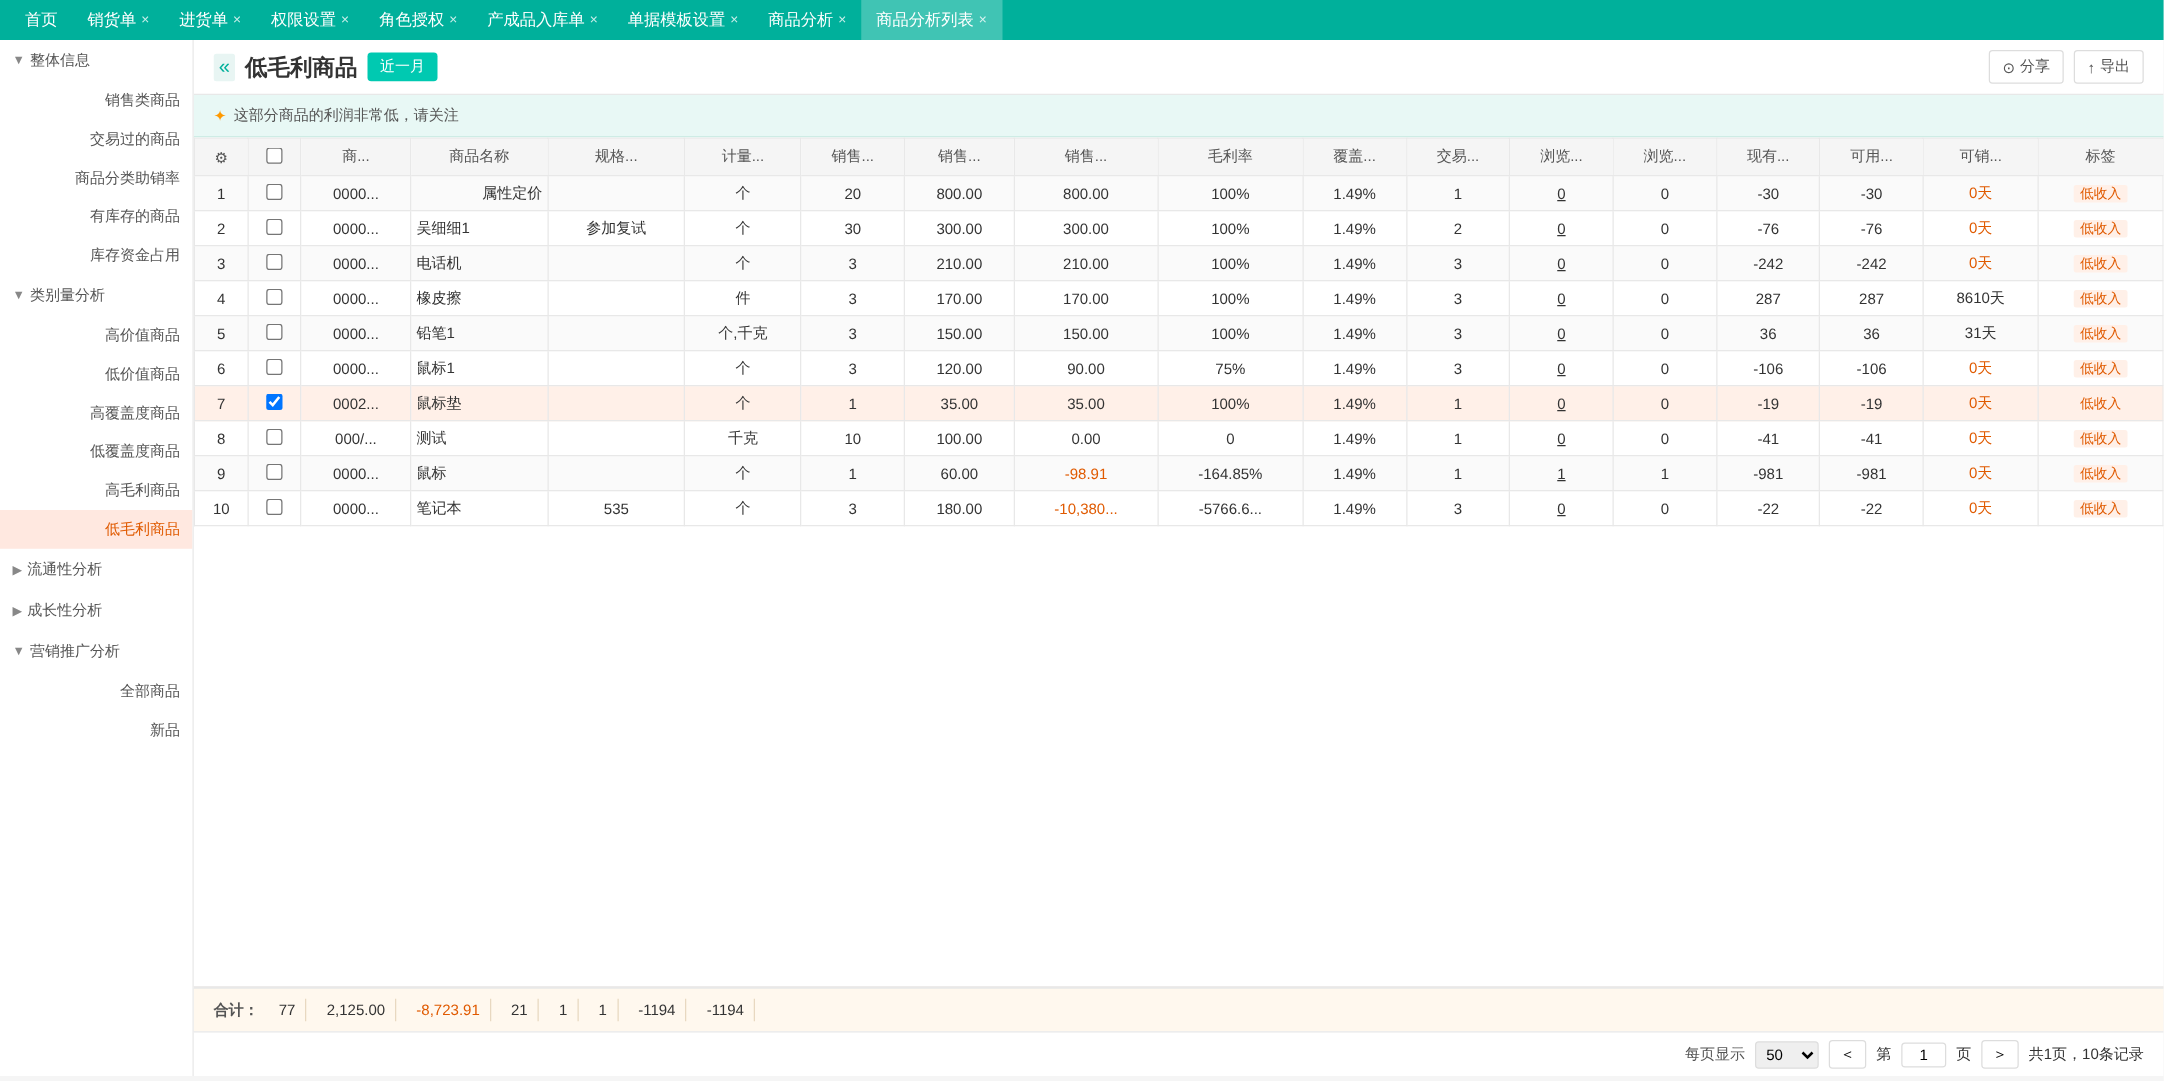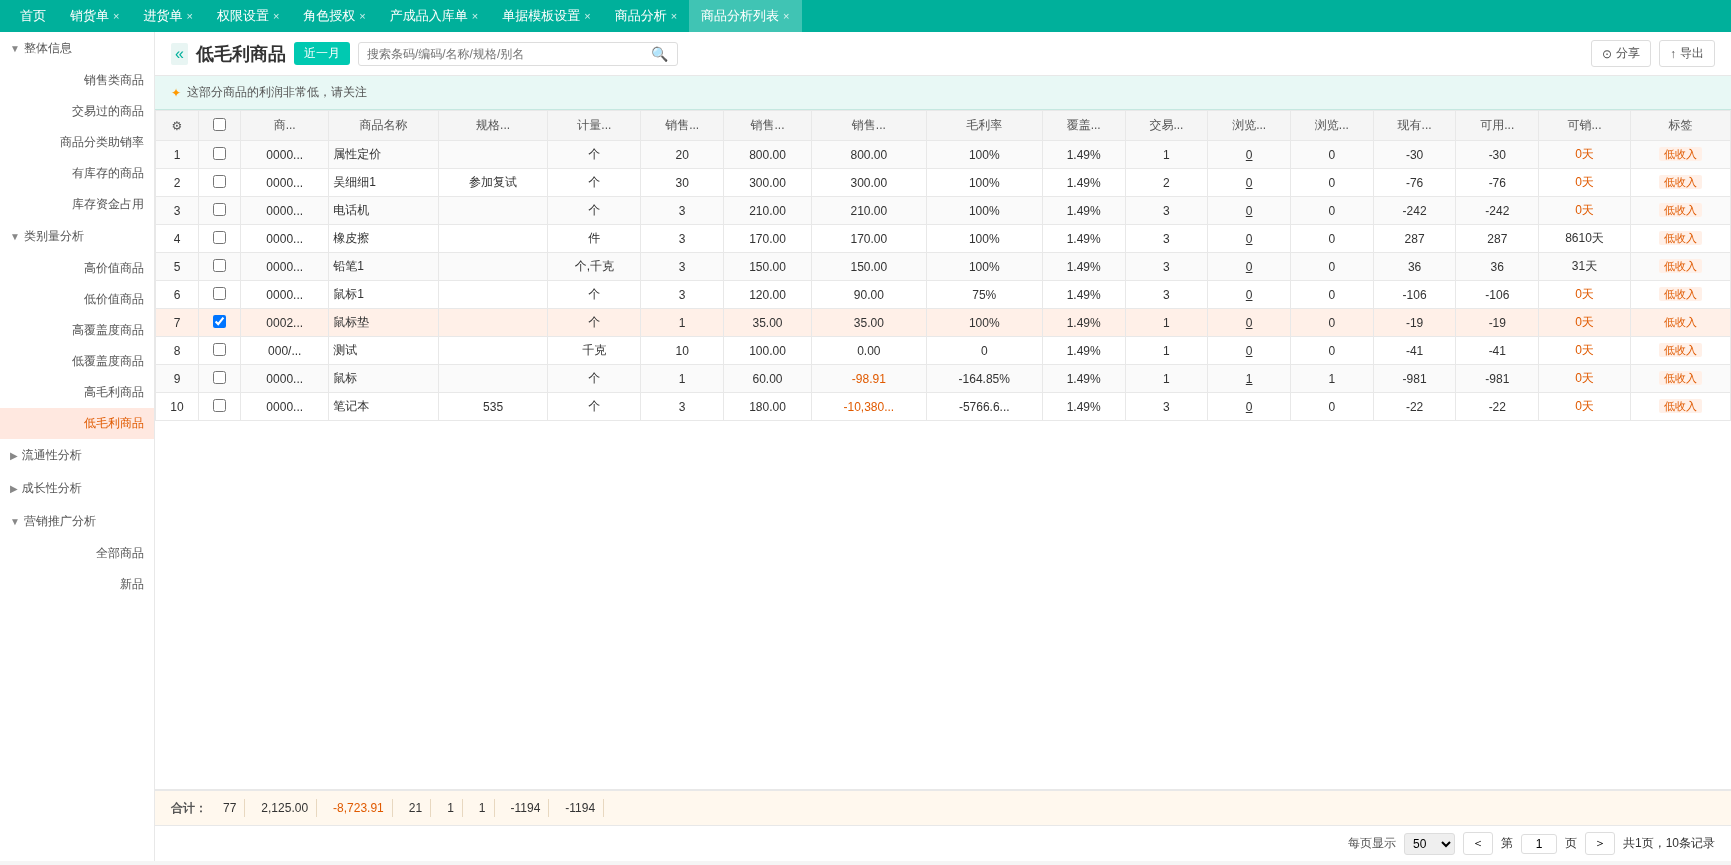--- a/index.html
+++ b/index.html
@@ -349,24 +349,20 @@
       <span>新品</span>
     </div>
   </aside>
 
   <div class="content">
 
     <div class="content-header">
       <button class="collapse-btn">«</button>
       <h1 class="page-title">低毛利商品</h1>
       <button class="filter-btn">近一月</button>
-      <div class="search-box">
-        <input type="text" placeholder="搜索条码/编码/名称/规格/别名" style="">
-        <span class="search-icon">🔍</span>
-      </div>
       <div class="header-actions">
         <button class="action-btn">
           <span>⊙</span>
           <span>分享</span>
         </button>
         <button class="action-btn">
           <span>↑</span>
           <span>导出</span>
         </button>
       </div>
@@ -399,21 +395,21 @@
             <th>可用...</th>
             <th>可销...</th>
             <th>标签</th>
           </tr>
         </thead>
         <tbody id="table-body">
         <tr>
       <td>1</td>
       <td><input type="checkbox" style=""></td>
       <td>0000...</td>
-      <td style="text-align:left; cursor:pointer;">属性定价</td>
+      <td style="text-align:right; cursor:pointer;">属性定价</td>
       <td></td>
       <td>个</td>
       <td>20</td>
       <td>800.00</td>
       <td>800.00</td>
       <td>100%</td>
       <td>1.49%</td>
       <td>1</td>
       <td><span class="underline-link">0</span></td>
       <td>0</td>

